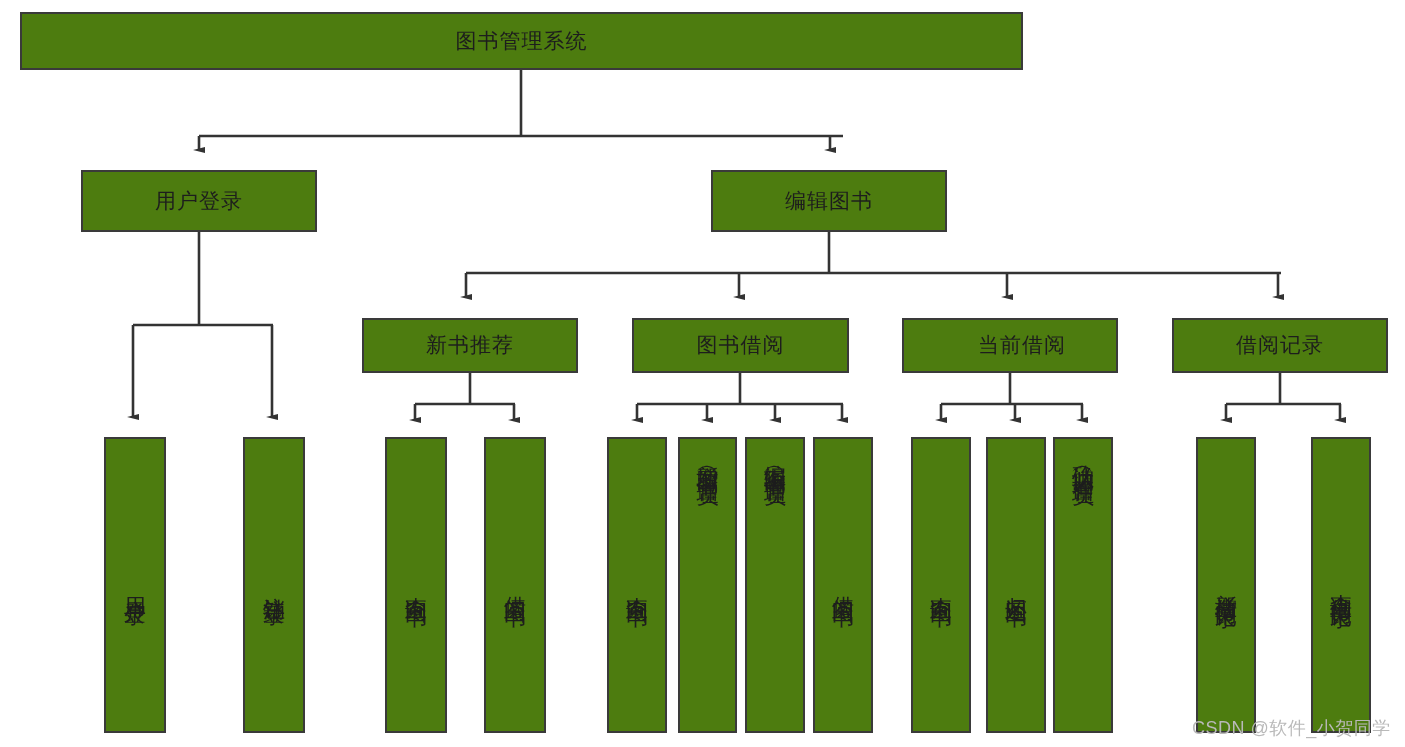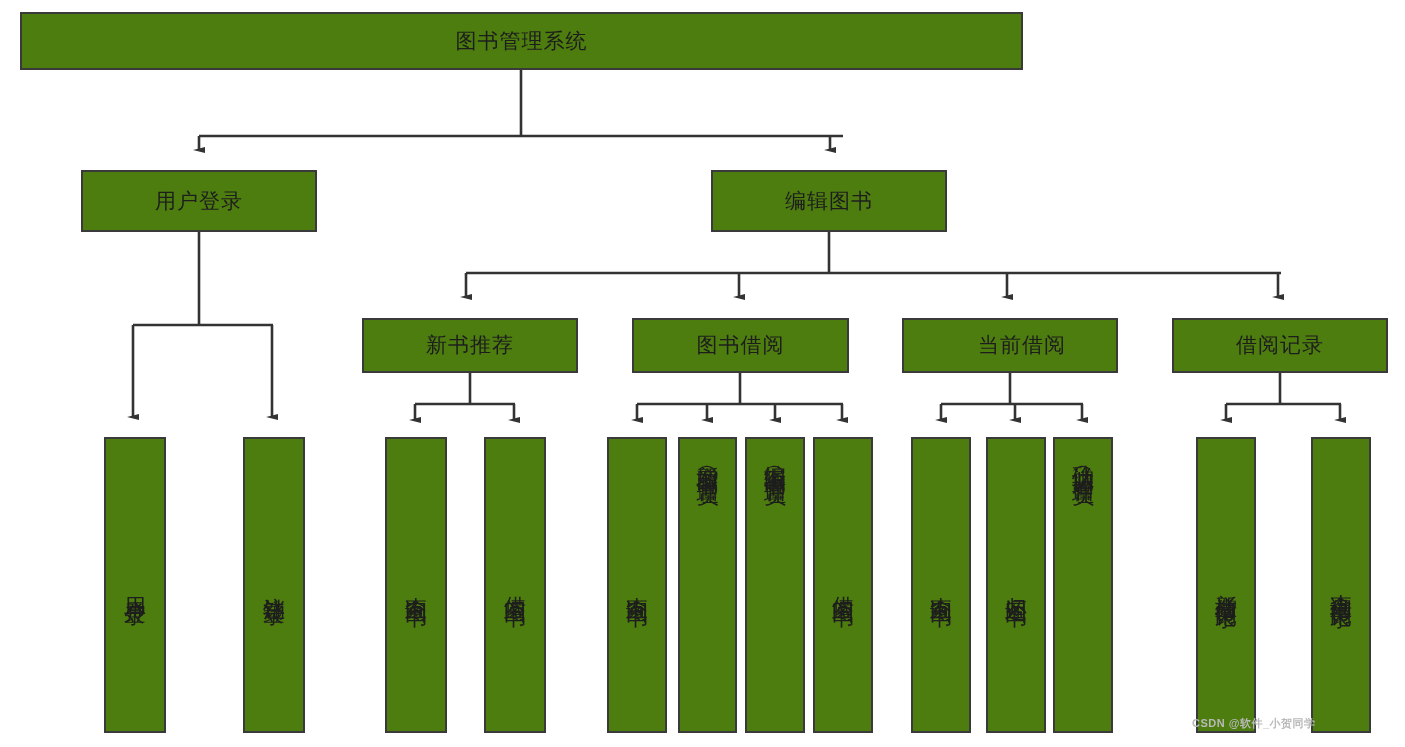--- a/index.html
+++ b/index.html
@@ -59,26 +59,25 @@
     line-height: 1;
   }
   .node.vertical.centered {
     align-items: center;
     padding-top: 0;
   }
   #watermark {
     position: absolute;
     left: 1192px;
     top: 716px;
-    font-size: 11px;
+    font-size: 18px;
     color: #b9b9b9;
     letter-spacing: 0.5px;
     white-space: nowrap;
     font-family: "Liberation Sans", "DejaVu Sans", sans-serif;
-    font-weight: bold;
   }
 </style>
 </head>
 <body>
 
 <div id="diagram-root">
 
   <svg class="edges" viewBox="0 0 1405 747">
     <defs>
       <marker id="arrow" markerWidth="10" markerHeight="12" refX="3" refY="6" orient="auto" markerUnits="userSpaceOnUse">

